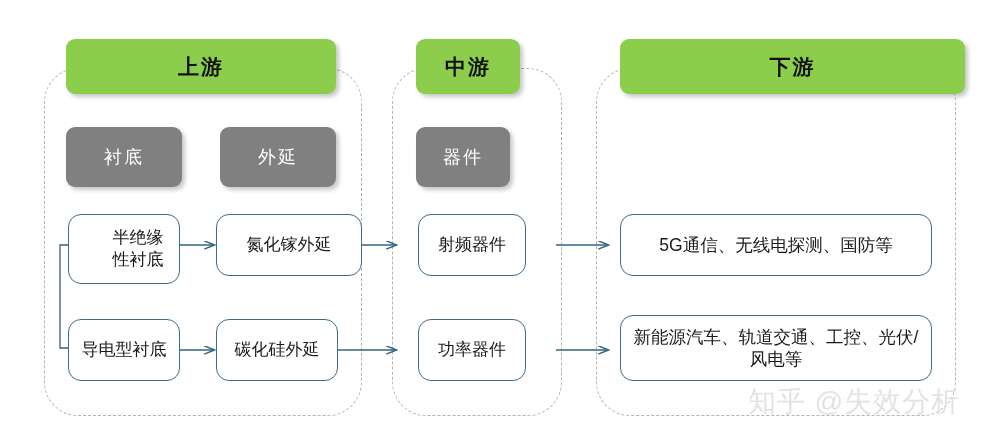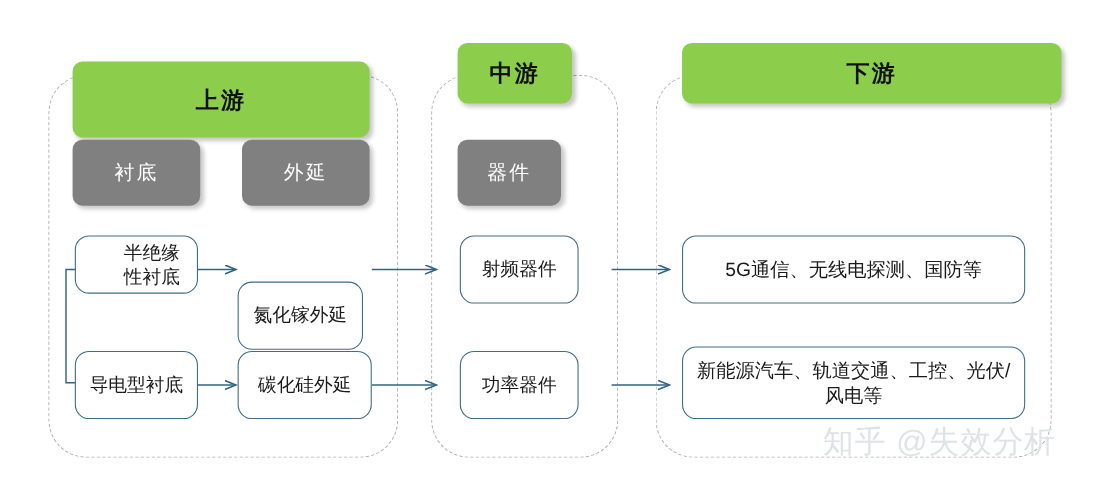--- a/index.html
+++ b/index.html
@@ -119,35 +119,35 @@
 
     <line x1="338" y1="245" x2="396" y2="245" stroke="#31647E" stroke-width="1.3" marker-end="url(#arrowhead)"></line>
 
     <line x1="338" y1="350" x2="396" y2="350" stroke="#31647E" stroke-width="1.3" marker-end="url(#arrowhead)"></line>
 
     <line x1="556" y1="245" x2="608" y2="245" stroke="#31647E" stroke-width="1.3" marker-end="url(#arrowhead)"></line>
 
     <line x1="556" y1="350" x2="608" y2="350" stroke="#31647E" stroke-width="1.3" marker-end="url(#arrowhead)"></line>
   </svg>
 
-  <div class="stage-header" style="left:66px; top:56px; width:270px; height:69px;">
+  <div class="stage-header" style="left:66px; top:39px; width:270px; height:55px;">
     <span>上游</span>
   </div>
 
   <div class="gray-pill" style="left:66px; top:127px; width:116px; height:60px;">
     <span>衬底</span>
   </div>
   <div class="gray-pill" style="left:220px; top:127px; width:116px; height:60px;">
     <span>外延</span>
   </div>
 
-  <div class="item-box" style="left:68px; top:214px; width:112px; height:53px;padding-left:36px;">
+  <div class="item-box" style="left:68px; top:214px; width:112px; height:70px;padding-left:36px;">
     <span>半绝缘性衬底</span>
   </div>
-  <div class="item-box" style="left:216px; top:214px; width:114px; height:62px;margin-top:42px;">
+  <div class="item-box" style="left:216px; top:214px; width:146px; height:62px;">
     <span>氮化镓外延</span>
   </div>
   <div class="item-box" style="left:68px; top:319px; width:112px; height:62px;">
     <span>导电型衬底</span>
   </div>
   <div class="item-box" style="left:216px; top:319px; width:122px; height:62px;">
     <span>碳化硅外延</span>
   </div>
 
   <div class="stage-header" style="left:416px; top:39px; width:104px; height:55px;">

